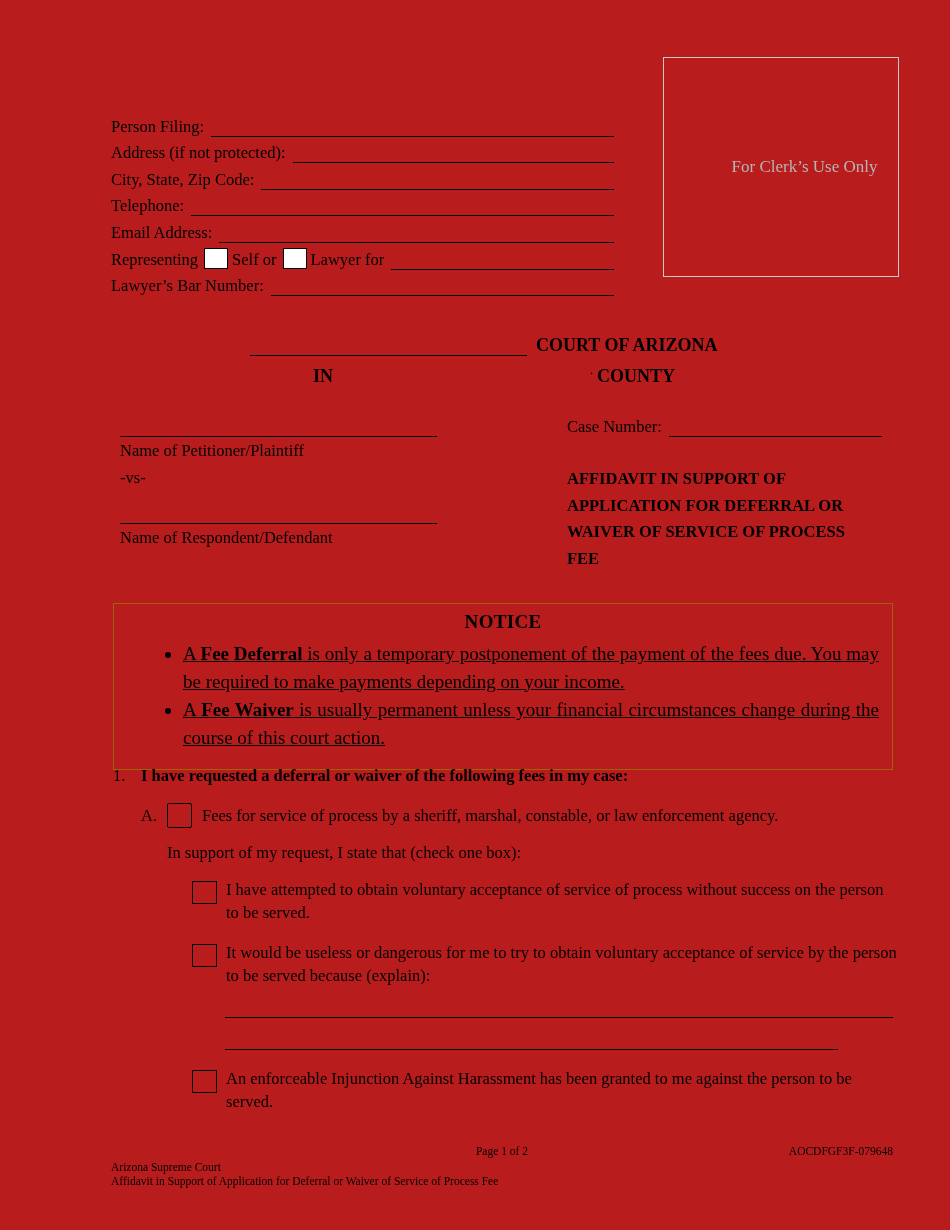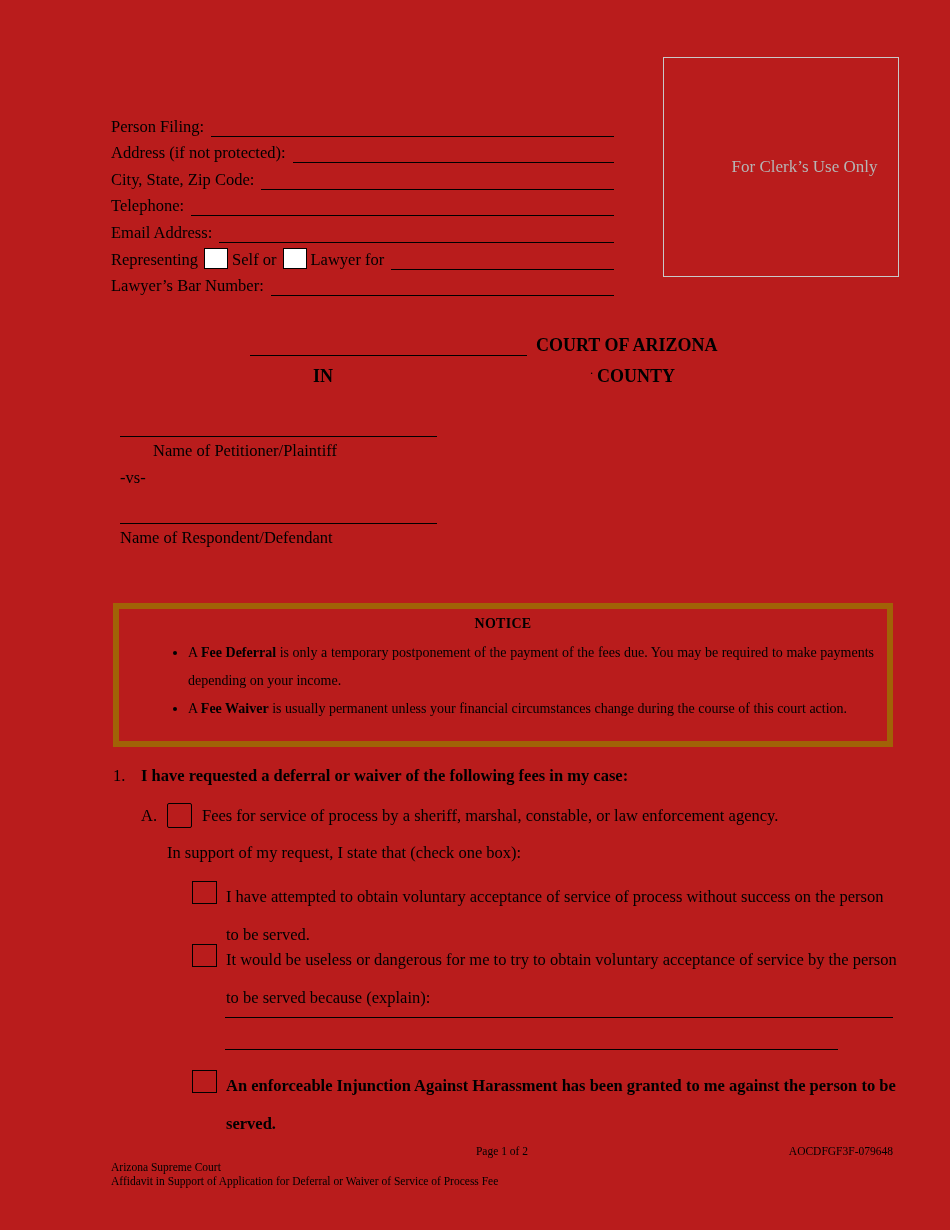--- a/index.html
+++ b/index.html
@@ -36,59 +36,59 @@
   .ch-blank { width:277px; border-bottom:1px solid #000; height:22px; margin-right:9px; }
   .ch-line2 { position:absolute; top:32px; left:0; width:950px; height:24px; }
   .ch-in { position:absolute; left:313px; }
   .ch-dot { position:absolute; left:590px; top:-4px; font-weight:normal; font-size:13px; }
   .ch-county { position:absolute; left:597px; }
 
   
   .parties { position:absolute; left:120px; top:424px; width:318px; font-size:16.5px; }
   .parties .pline { border-bottom:1px solid #000; }
   .parties .line1 { height:13px; width:317px; }
-  .parties .label1 { margin-top:4px;margin-left:33px; }
+  .parties .label1 { margin-top:4px; }
   .parties .vs { margin-top:7px; }
   .parties .line2 { height:36px; width:317px; }
   .parties .label2 { margin-top:4px; }
 
   
   .case-col { position:absolute; left:567px; top:414px; width:315px; font-size:16.5px; }
   .case-number-row { display:flex; align-items:flex-end; height:23px; }
   .case-number-row .label { white-space:nowrap; padding-right:7px; }
   .case-number-row .line { flex:1; border-bottom:1px solid #000; height:100%; }
   .doc-title { margin-top:29px; font-weight:bold; line-height:26.6px; width:330px; }
 
   
   .notice {
     position:absolute; left:113px; top:603px; width:780px; min-height:142px;
-    border:6px solid #a16207; padding:7px 13px 10px 13px; font-size:14px;
+    border:1px solid #a16207; padding:7px 13px 10px 13px; font-size:19px;
   }
   .notice-title { text-align:center; font-weight:bold; letter-spacing:0.3px; }
-  .notice ul { margin:7px 0 8px 0; padding-left:56px; }
+  .notice ul { margin:7px 0 8px 0; padding-left:56px;text-decoration:underline; }
   .notice li { line-height:27.5px; margin-bottom:1px; text-align:justify; }
 
   
   .item1 { position:absolute; left:113px; top:766px; font-size:16.5px; display:flex; }
   .item1 .num { width:28px; flex:0 0 auto; }
   .item1 .text { font-weight:bold; }
 
   .itemA { position:absolute; left:141px; top:803px; font-size:16.5px; display:flex; align-items:flex-end; }
   .itemA .letter { width:26px; flex:0 0 auto; padding-bottom:2px; }
   .itemA .box { width:25px; height:25px; border:1.6px solid #000; border-radius:2px; margin-right:10px; flex:0 0 auto; }
   .itemA .text { font-weight:normal; padding-bottom:2px; }
 
   .intro { position:absolute; left:167px; top:843px; font-size:16.5px; }
 
   .option { position:absolute; left:192px; display:flex; align-items:flex-start; font-size:16.5px; }
   .option .box { width:25px; height:23px; border:1.6px solid #000; margin:3px 9px 0 0; flex:0 0 auto; }
-  .option .text { line-height:38px; width:671px; }
+  .option .text { line-height:23px; width:671px; }
   .option-1 { top:878px; }
   .option-2 { top:941px; }
-  .option-3 { top:1067px;font-weight:bold; }
+  .option-3 { top:1067px; }
 
   .explain-line { position:absolute; border-bottom:1px solid #000; height:16px; }
   .explain-line.l1 { left:225px; top:1002px; width:668px; }
   .explain-line.l2 { left:225px; top:1034px; width:613px; }
 
   
   .footer { position:absolute; left:111px; top:1145px; width:782px; font-size:11.5px; line-height:13.5px; }
   .footer-left { position:absolute; left:0; top:0;margin-top:16px; }
   .footer-center { position:absolute; left:0; top:0; width:100%; text-align:center; }
   .footer-right { position:absolute; right:0; top:0; }
@@ -150,20 +150,32 @@
   </div>
 
   <div class="parties">
     <div class="pline line1"></div>
     <div class="label1">Name of Petitioner/Plaintiff</div>
     <div class="vs">-vs-</div>
     <div class="pline line2"></div>
     <div class="label2">Name of Respondent/Defendant</div>
   </div>
 
+  <div class="case-col">
+    <div class="case-number-row">
+      <span class="label">Case Number:</span>
+      <span class="line"></span>
+    </div>
+    <div class="doc-title">
+      <div>AFFIDAVIT IN SUPPORT OF</div>
+      <div>APPLICATION FOR DEFERRAL OR</div>
+      <div>WAIVER OF SERVICE OF PROCESS</div>
+      <div>FEE</div>
+    </div>
+  </div>
 
   <div class="notice">
     <div class="notice-title">NOTICE</div>
     <ul>
       <li><span>A </span><strong>Fee Deferral</strong><span> is only a temporary postponement of the payment of the fees due. You may be required to make payments depending on your income.</span></li>
       <li><span>A </span><strong>Fee Waiver</strong><span> is usually permanent unless your financial circumstances change during the course of this court action.</span></li>
     </ul>
   </div>
 
   <div class="item1">

